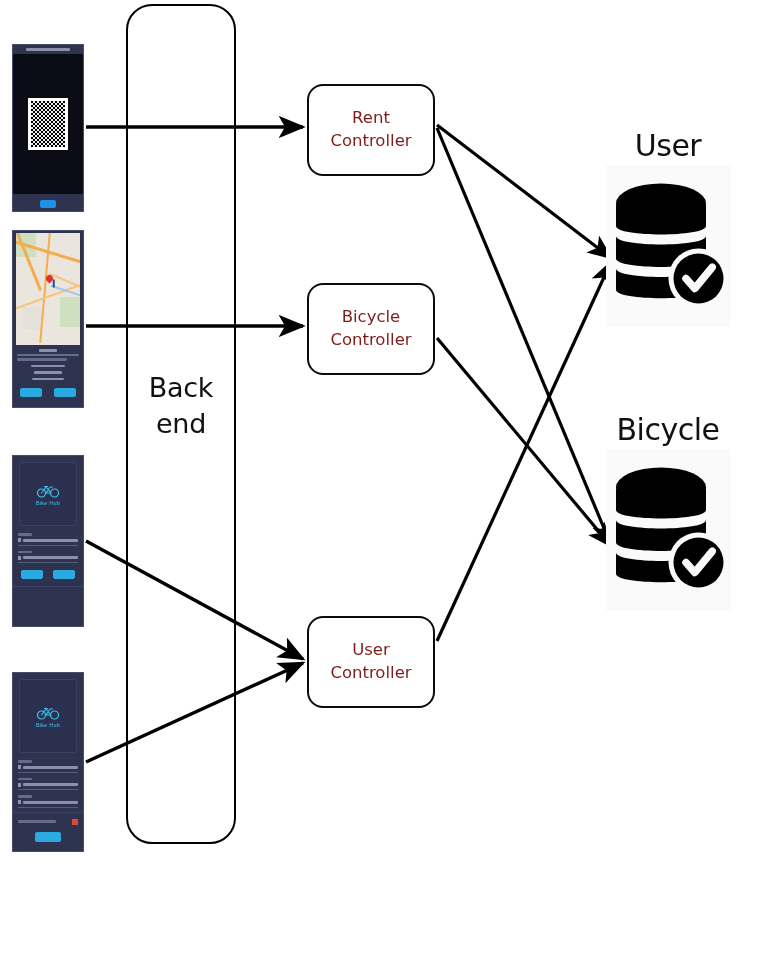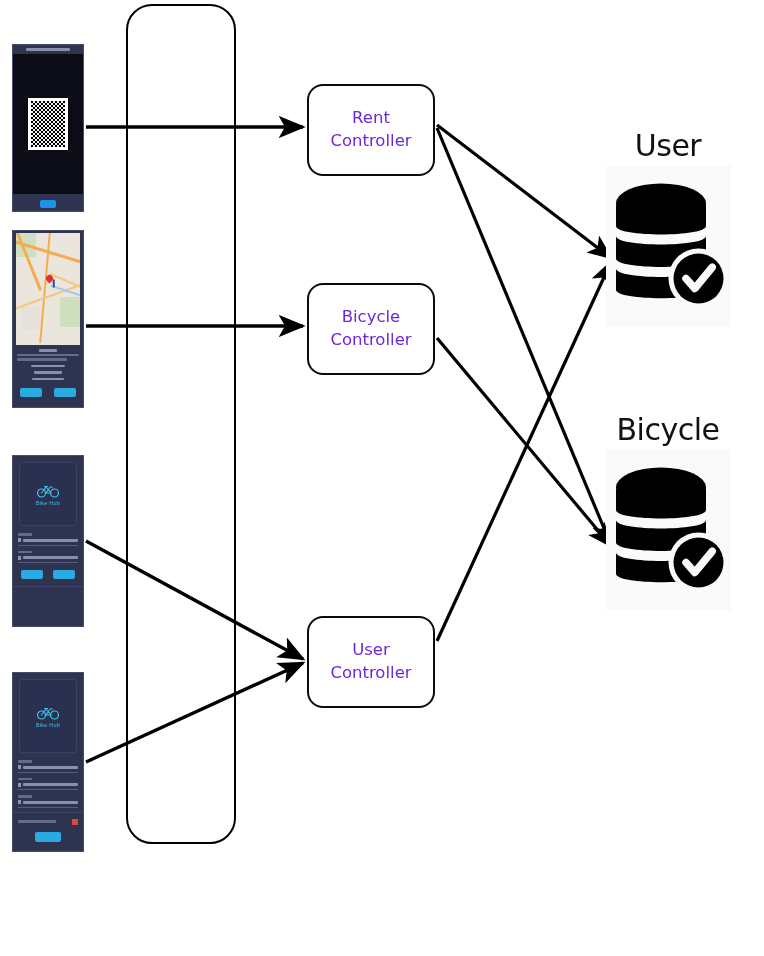--- a/index.html
+++ b/index.html
@@ -64,21 +64,21 @@
     border: 2.5px solid #0b0b0b;
     border-radius: 16px;
     background: #fff;
     box-sizing: border-box;
     display: flex;
     flex-direction: column;
     align-items: center;
     justify-content: center;
     font-size: 16.5px;
     line-height: 1.38;
-    color: #6d28d9;
+    color: #7f1d1d;
     font-family: "DejaVu Sans", sans-serif;
     text-align: right;
   }
   .ctrl span { display: block; }
   #ctrl-rent    { left: 307px; top: 84px; }
   #ctrl-bicycle { left: 307px; top: 283px; }
   #ctrl-user    { left: 307px; top: 616px; }
 
   
   .db-group { position: absolute; }
@@ -283,20 +283,24 @@
     <line x1="437" y1="125" x2="611" y2="258" stroke="#000" stroke-width="3.2" marker-end="url(#ah)"></line>
 
     <line x1="437" y1="128" x2="611" y2="545" stroke="#000" stroke-width="3.2" marker-end="url(#ah)"></line>
 
     <line x1="437" y1="338" x2="611" y2="546" stroke="#000" stroke-width="3.2" marker-end="url(#ah)"></line>
 
     <line x1="437" y1="641" x2="611" y2="262" stroke="#000" stroke-width="3.2" marker-end="url(#ah)"></line>
   </svg>
 
   <div class="backend-box"></div>
+  <div class="backend-label">
+    <span>Back</span>
+    <span>end</span>
+  </div>
 
   <div class="ctrl" id="ctrl-rent">
     <span>Rent</span>
     <span>Controller</span>
   </div>
 
   <div class="ctrl" id="ctrl-bicycle">
     <span>Bicycle</span>
     <span>Controller</span>
   </div>

